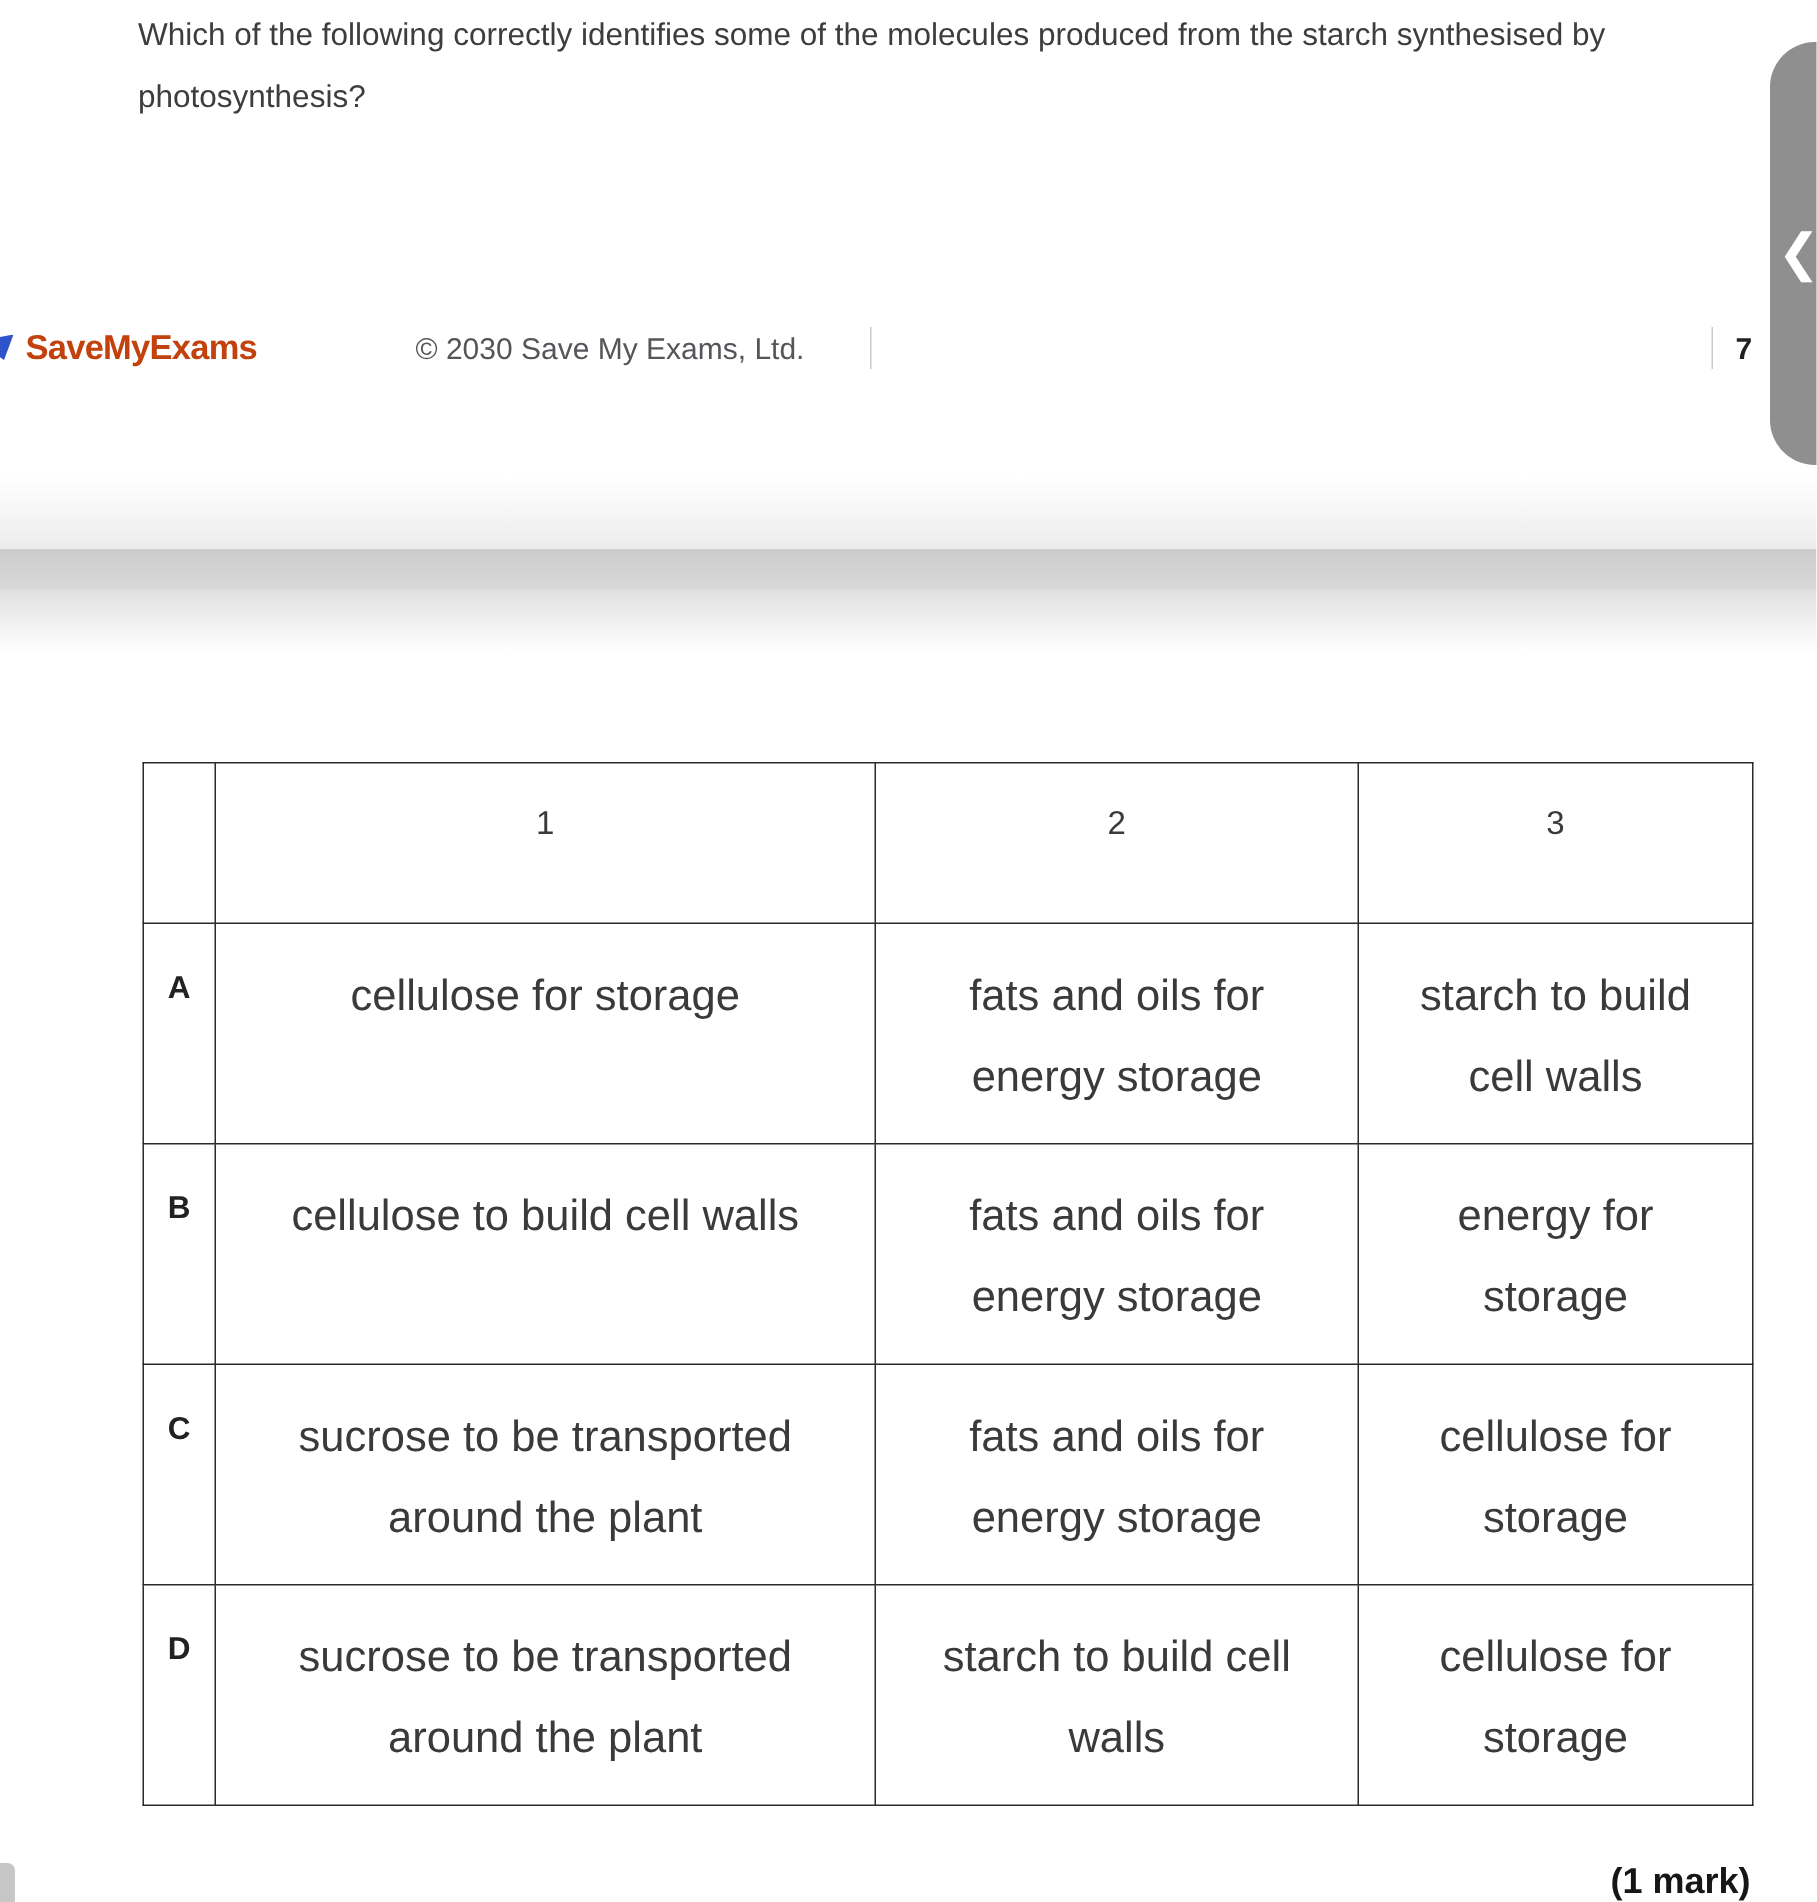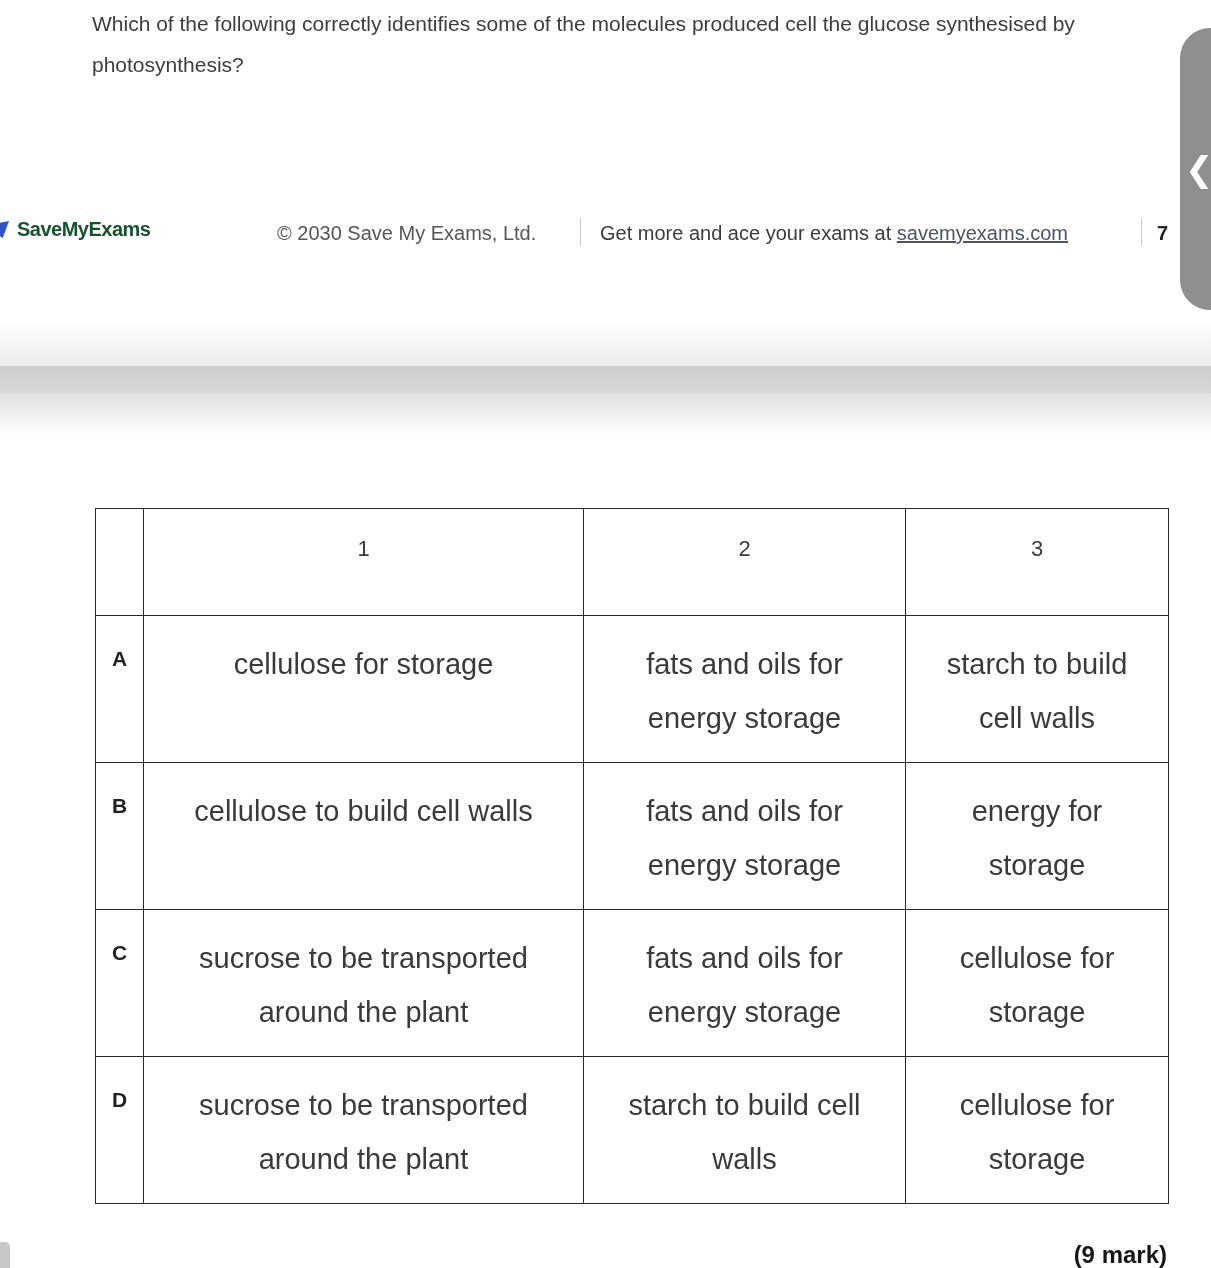--- a/index.html
+++ b/index.html
@@ -32,23 +32,23 @@
     position: absolute; left: 0; top: 2px;
     display: flex; align-items: center;
   }
   .brand-mark {
     width: 14px; height: 17px;
     margin-left: -5px; margin-right: 8px;
     background: #2f54c9;
     clip-path: polygon(0 15%, 100% 0, 55% 100%, 0 70%);
   }
   .brand-text {
-    font-size: 20px;
+    font-size: 23px;
     font-weight: 700;
-    color: #14532d;
+    color: #c2410c;
     letter-spacing: -0.5px;
   }
   .copyright {
     position: absolute; left: 277px; top: 6px;
     font-size: 20px; color: #55565a;
   }
   .v-divider {
     position: absolute; top: 2px;
     width: 1px; height: 28px;
     background: #c9c9c9;
@@ -159,32 +159,29 @@
     position: absolute;
     left: 0; bottom: -4px;
     width: 10px; height: 30px;
     background: #c7c7c7;
     border-radius: 0 5px 5px 0;
   }
 </style>
 </head>
 <body>
 
-<div class="question">Which of the following correctly identifies some of the molecules produced cell the glucose synthesised by photosynthesis?</div>
+<div class="question">Which of the following correctly identifies some of the molecules produced from the starch synthesised by photosynthesis?</div>
 
 <div class="footer">
   <div class="brand">
     <span class="brand-mark"></span>
     <span class="brand-text">SaveMyExams</span>
   </div>
   <div class="copyright">© 2030 Save My Exams, Ltd.</div>
   <div class="v-divider divider-1"></div>
-  <div class="tagline">
-    <span>Get more and ace your exams at </span><a href="#">savemyexams.com</a>
-  </div>
   <div class="v-divider divider-2"></div>
   <div class="page-number">7</div>
 </div>
 
 <div class="pre-break-fade"></div>
 <div class="page-break"></div>
 <div class="post-break-shadow"></div>
 
 <div class="nav-handle">
   <span class="chevron">❮</span>
@@ -226,15 +223,15 @@
     </tr>
     <tr>
       <td class="row-label">D</td>
       <td>sucrose to be transported around the plant</td>
       <td>starch to build cell walls</td>
       <td>cellulose for storage</td>
     </tr>
   </tbody>
 </table>
 
-<div class="marks">(9 mark)</div>
+<div class="marks">(1 mark)</div>
 
 <div class="scroll-stub"></div>
 
 </body></html>

